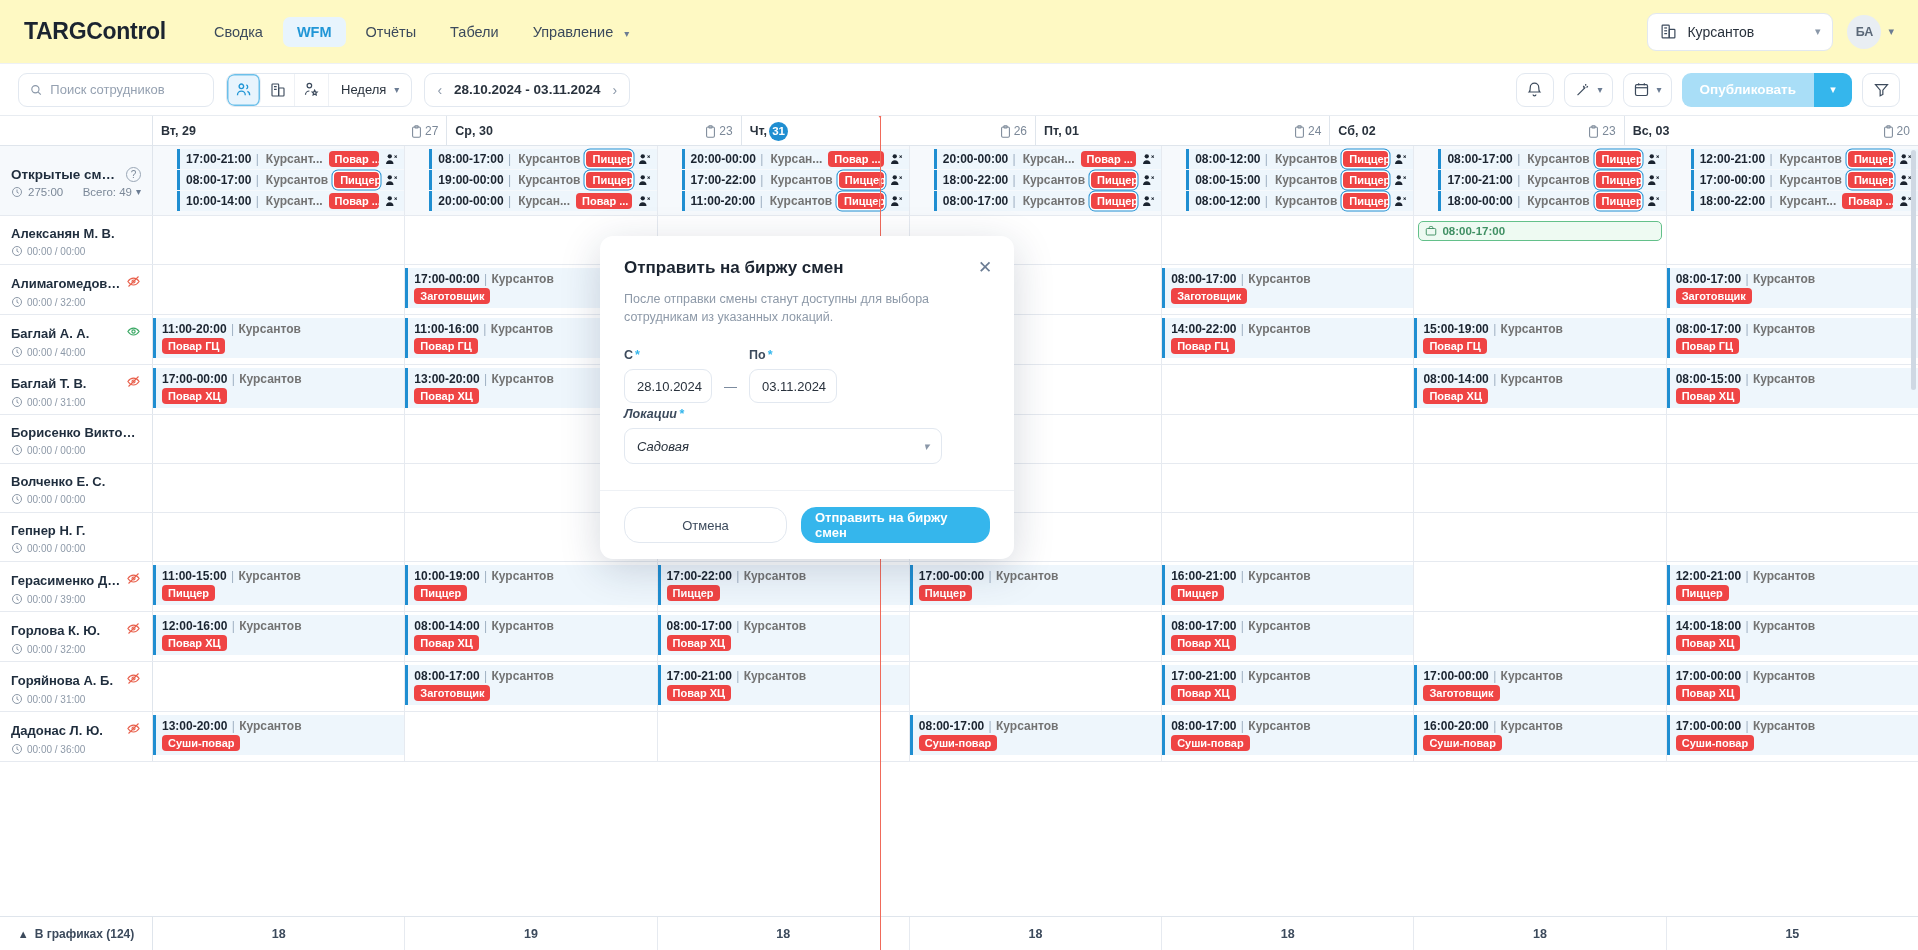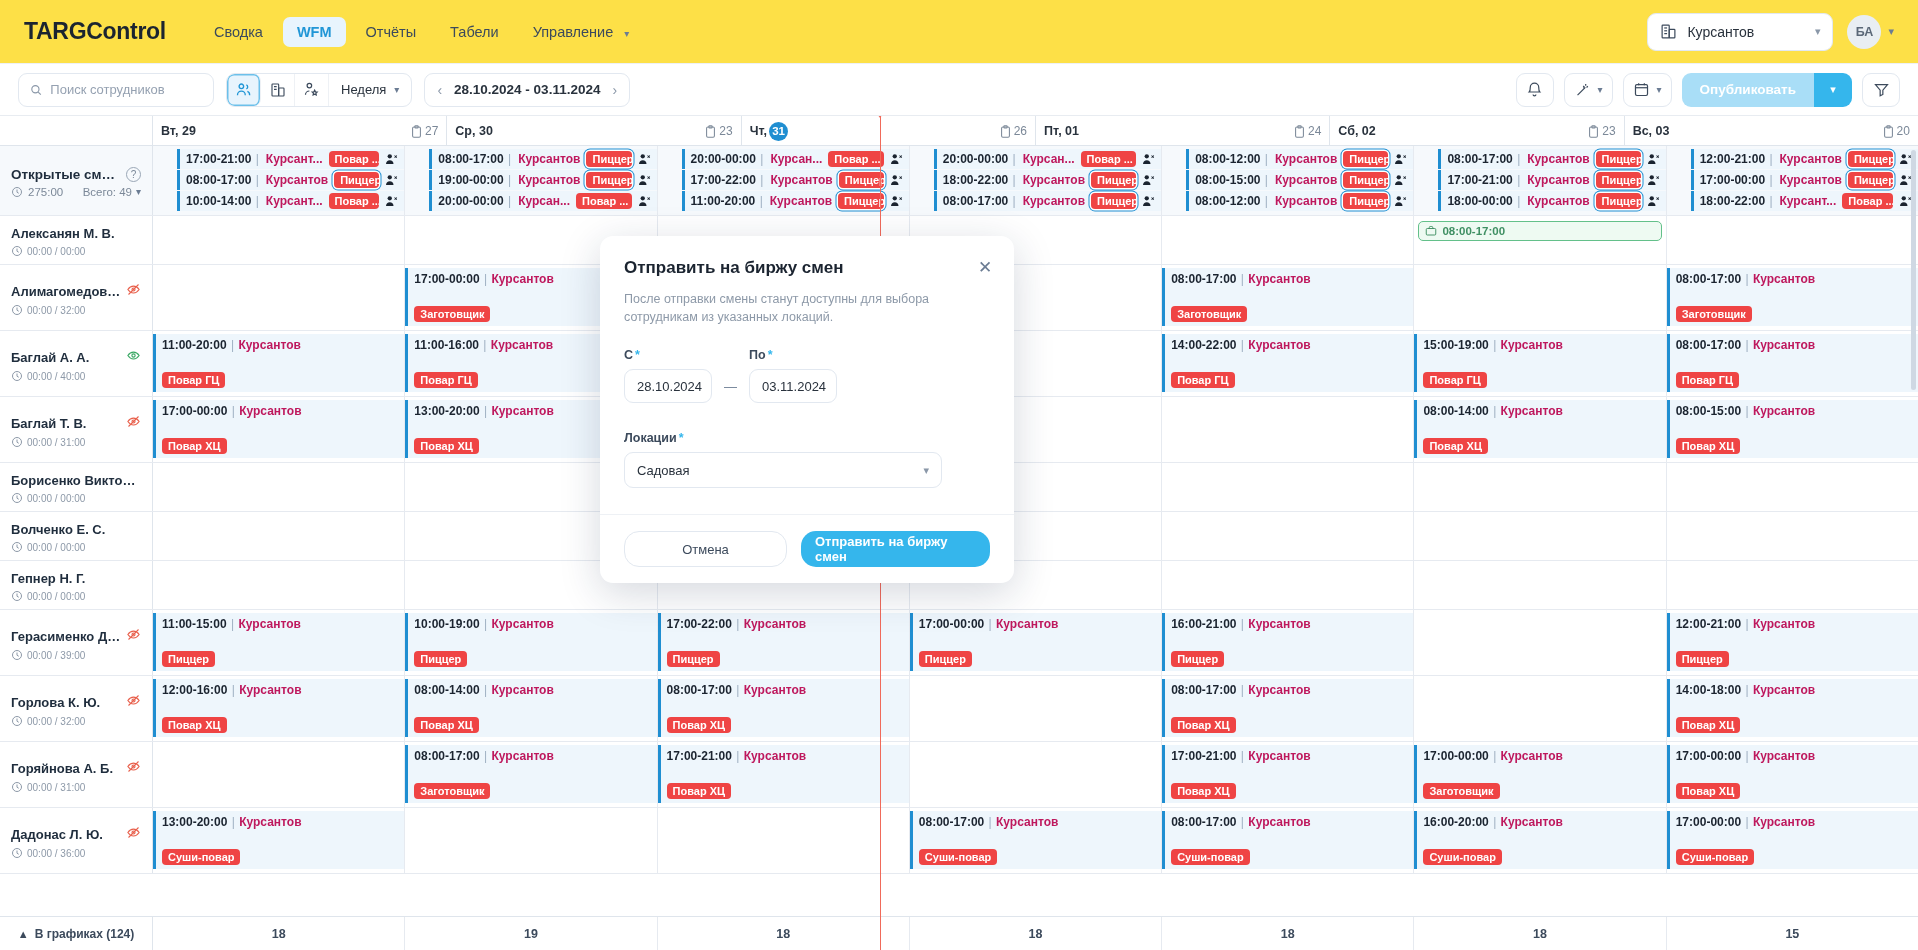--- a/index.html
+++ b/index.html
@@ -10,21 +10,21 @@
     font-size:13px;
     color:#1f2d3d;
     background:#ffffff;
     -webkit-font-smoothing:antialiased;
   }
   .app{ width:1918px; height:950px; position:relative; display:flex; flex-direction:column; }
 
   
   .topnav{
     height:64px; flex:0 0 64px; display:flex; align-items:center;
-    padding:10px 24px; background:#fde047; border-bottom:1px solid #eef1f5;
+    padding:10px 24px; background:#fef9c3; border-bottom:1px solid #eef1f5;
   }
   .brand{ font-size:23px; font-weight:bold; letter-spacing:-.3px; color:#1b2430; margin-right:34px; }
   .navitems{ display:flex; align-items:center; gap:6px; }
   .navitem{
     padding:7px 14px; border-radius:7px; color:#3c4a5c; font-size:14.5px; cursor:pointer; white-space:nowrap;
   }
   .navitem.active{ background:#e8f4fd; color:#2196d6; font-weight:bold; }
   .navitem .caret{ margin-left:7px; font-size:10px; color:#6b7c93; }
   .topright{ margin-left:auto; display:flex; align-items:center; gap:14px; }
   .orgpick{
@@ -114,26 +114,26 @@
   .summline{ display:flex; align-items:center; gap:5px; font-size:11.5px; color:#7b8898; }
   .summline .tot{ margin-left:auto; display:flex; align-items:center; gap:4px; }
 
   .daycell{ flex:1 1 0; min-width:0; border-right:1px solid #e6eaf0; padding:3px 0; position:relative; }
   .daycell:last-child{ border-right:0; }
   .row.open .daycell{ background:#f6f9fc; }
 
   
   .shift{
     border-left:3px solid #1f8ed1; background:#eef6fc; padding:3px 5px 4px 6px; margin:0 0 1px 0;
-    display:flex; flex-direction:column; gap:20px; cursor:pointer;
+    display:flex; flex-direction:column; gap:2px; cursor:pointer;
   }
   .shift.inline{ flex-direction:row; align-items:center; gap:6px; padding:2px 5px 2px 6px;margin-left:24px; }
   .shift .tm{ font-size:12px; font-weight:bold; color:#1b2430; white-space:nowrap; }
   .shift .tm .sep{ color:#9fb0c2; font-weight:normal; padding:0 1px; }
-  .shift .loc{ font-size:12px; font-weight:bold; color:#be185d; }
+  .shift .loc{ font-size:12px; font-weight:bold; color:#737373; }
   .tag{
     display:inline-flex; align-items:center; background:#ef4444; color:#fff; font-size:11px; font-weight:bold;
     border-radius:4px; padding:2px 6px; white-space:nowrap; max-width:100%; overflow:hidden;
   }
   .tag.outl{ box-shadow:0 0 0 1.5px #fff, 0 0 0 2.5px #1e8ed1; }
   .persx{ margin-left:auto; flex:0 0 auto; display:flex; align-items:center; }
   .vac{
     border:1px solid #63c08a; background:#eefaf2; color:#3f8f63; border-radius:5px;
     font-size:11.5px; font-weight:bold; padding:3px 6px; margin:2px 4px; display:flex; align-items:center; gap:5px;
   }
@@ -178,21 +178,21 @@
   .modal .mbody{ padding:22px 24px 26px 24px; }
   .fldrow{ display:flex; align-items:flex-end; gap:12px; }
   .fld{ display:flex; flex-direction:column; gap:7px; }
   .flabel{ font-size:12.5px; font-weight:bold; color:#3c4a5c; }
   .flabel .req{ color:#35b6ec; margin-left:2px; }
   .fctl{
     height:34px; border:1px solid #e2e8f0; border-radius:9px; background:#fff;
     display:flex; align-items:center; padding:0 12px; font-size:13px; color:#29323d; width:88px;
   }
   .dash{ color:#6b7c93; padding-bottom:9px; }
-  .fld.full{ margin-top:28px; }
+  .fld.full{ margin-top:4px;font-style:italic; }
   .select{
     height:36px; border:1px solid #e2e8f0; border-radius:9px; background:#fff;
     display:flex; align-items:center; padding:0 12px; font-size:13px; color:#29323d; width:318px; cursor:pointer;
   }
   .select .caret{ margin-left:auto; color:#8a97a8; font-size:11px; }
   .mfoot{
     border-top:1px solid #eef1f5; padding:16px 24px; display:flex; gap:14px; align-items:center;
   }
   .btn{
     height:36px; border-radius:15px; display:flex; align-items:center; justify-content:center;

